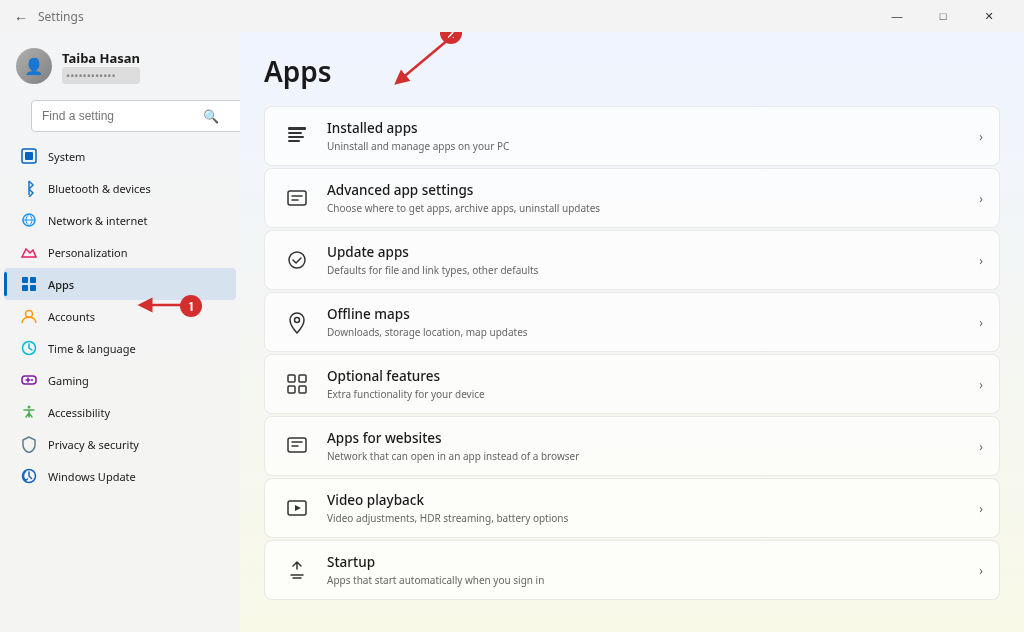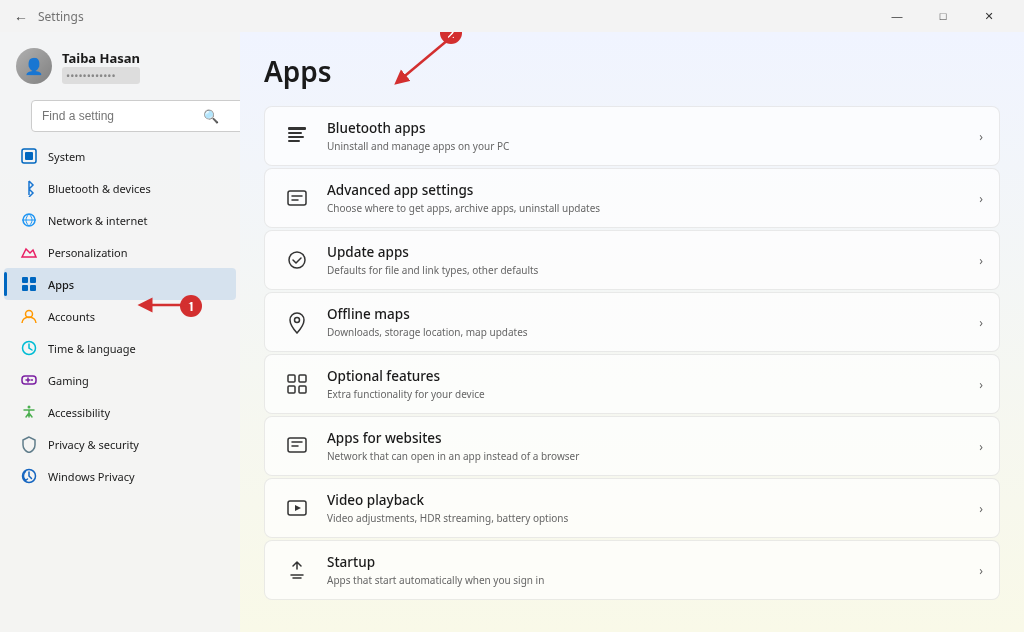--- a/index.html
+++ b/index.html
@@ -405,21 +405,21 @@
   </div>
         <div class="nav-item">
     <span class="nav-icon">
             <svg width="18" height="18" viewBox="0 0 18 18">
               <circle cx="9" cy="9" r="6.5" stroke="#1565c0" stroke-width="1.5" fill="none"></circle>
               <path d="M9 5v4l2.5 2.5" stroke="#1565c0" stroke-width="1.5" stroke-linecap="round" fill="none"></path>
               <path d="M5.5 13.5a6 6 0 0 1 0-9" stroke="#1565c0" stroke-width="1.5" fill="none" stroke-linecap="round"></path>
               <path d="M4 11.5l1.5 2 2-1.5" stroke="#1565c0" stroke-width="1.5" fill="none" stroke-linecap="round"></path>
             </svg>
           </span>
-    <span>Windows Privacy</span>
+    <span>Windows Update</span>
   </div>
       </div>
   </nav>
 
   <div class="main-content" style="position:relative;">
     <h1 class="page-title">Apps</h1>
 
     <div class="badge-circle" style="top: -10px; left: 200px;">2</div>
 
     <svg class="arrow-svg" style="top:-10px; left:0; width:300px; height:80px;">
@@ -435,21 +435,21 @@
         <div class="settings-item">
     <div class="settings-item-icon">
             <svg width="24" height="24" viewBox="0 0 24 24" fill="none">
               <rect x="3" y="3" width="18" height="3" rx="1" fill="#333"></rect>
               <rect x="3" y="8" width="14" height="2" rx="1" fill="#333"></rect>
               <rect x="3" y="12" width="16" height="2" rx="1" fill="#333"></rect>
               <rect x="3" y="16" width="12" height="2" rx="1" fill="#333"></rect>
             </svg>
           </div>
     <div class="settings-item-text">
-      <div class="settings-item-title">Bluetooth apps</div>
+      <div class="settings-item-title">Installed apps</div>
       <div class="settings-item-desc">Uninstall and manage apps on your PC</div>
     </div>
     <span class="settings-item-chevron">›</span>
   </div>
         <div class="settings-item">
     <div class="settings-item-icon">
             <svg width="24" height="24" viewBox="0 0 24 24" fill="none">
               <rect x="3" y="5" width="18" height="14" rx="2" stroke="#333" stroke-width="1.5"></rect>
               <path d="M7 10h10M7 14h6" stroke="#333" stroke-width="1.5" stroke-linecap="round"></path>
             </svg>

